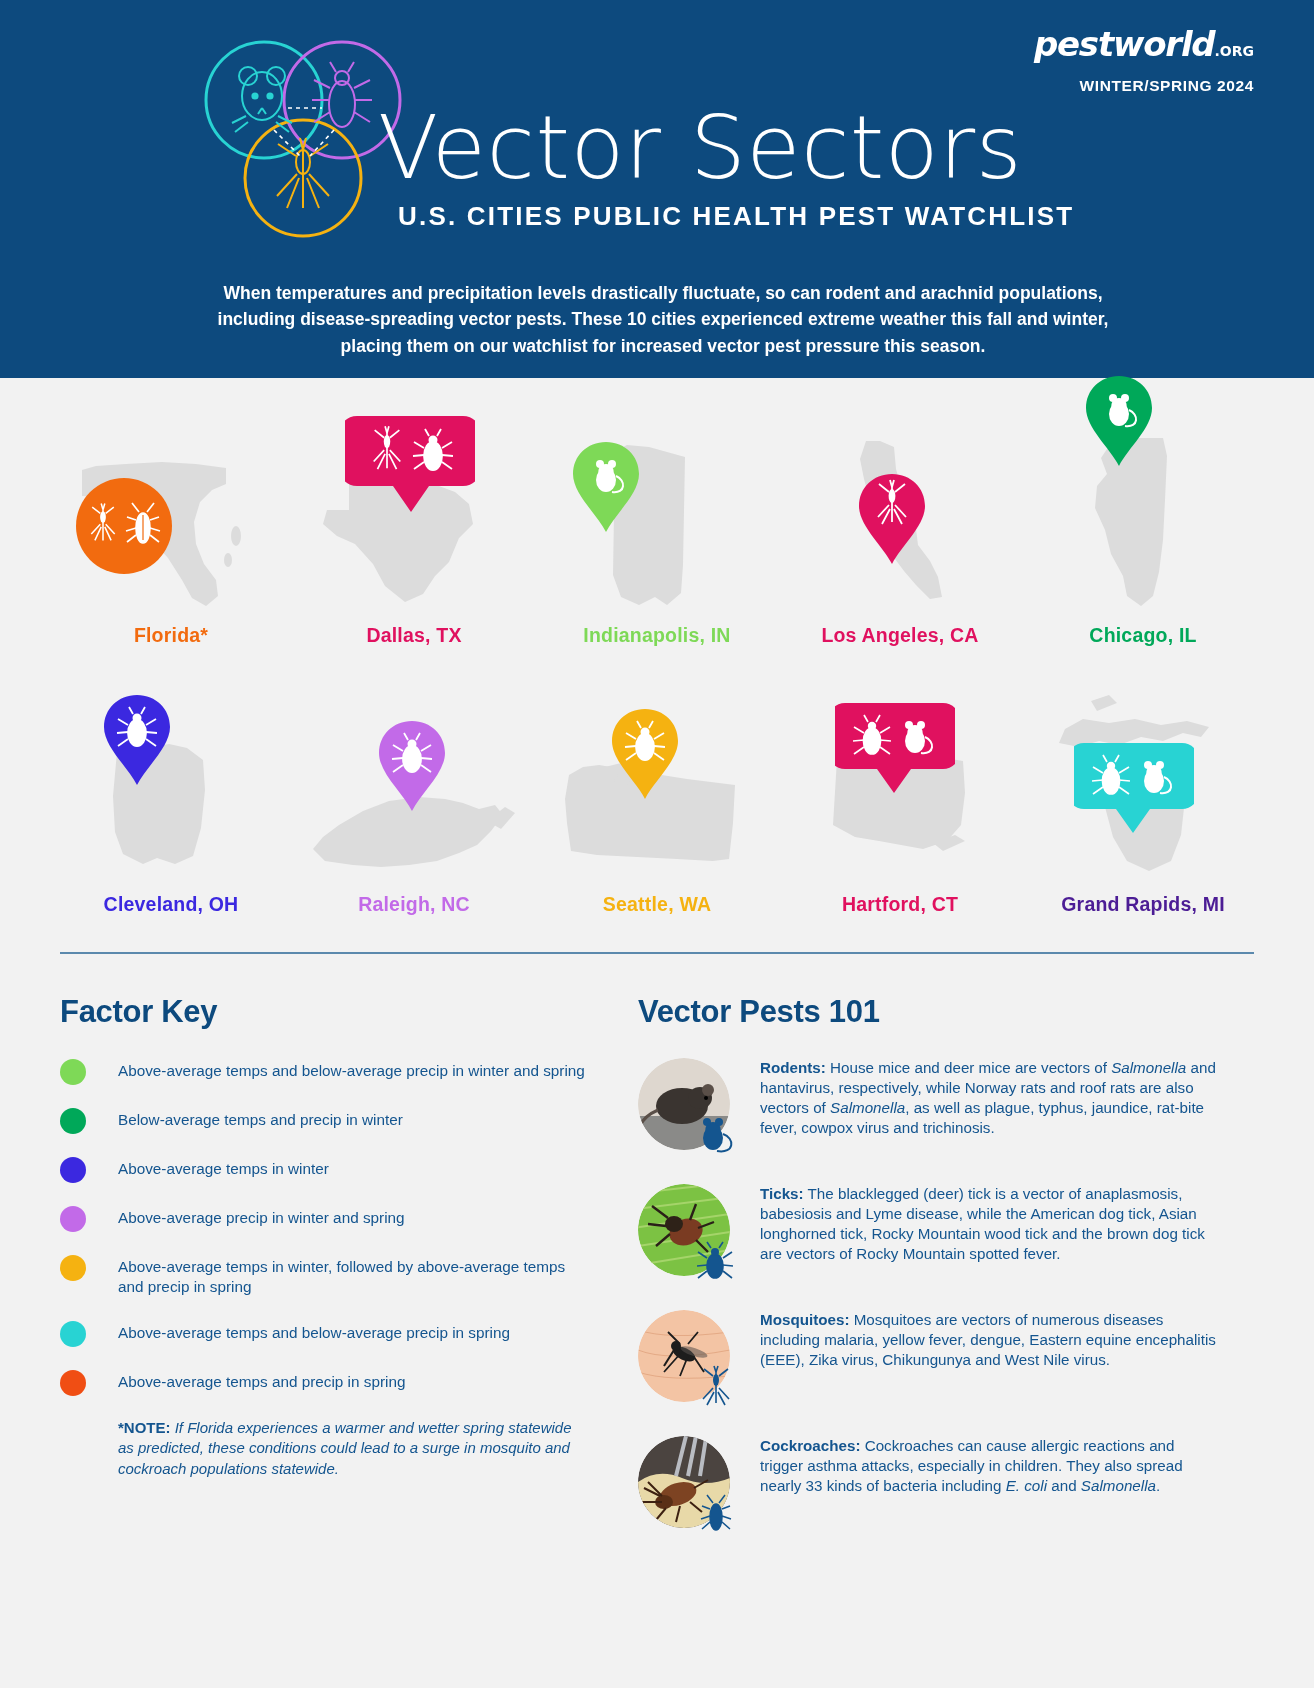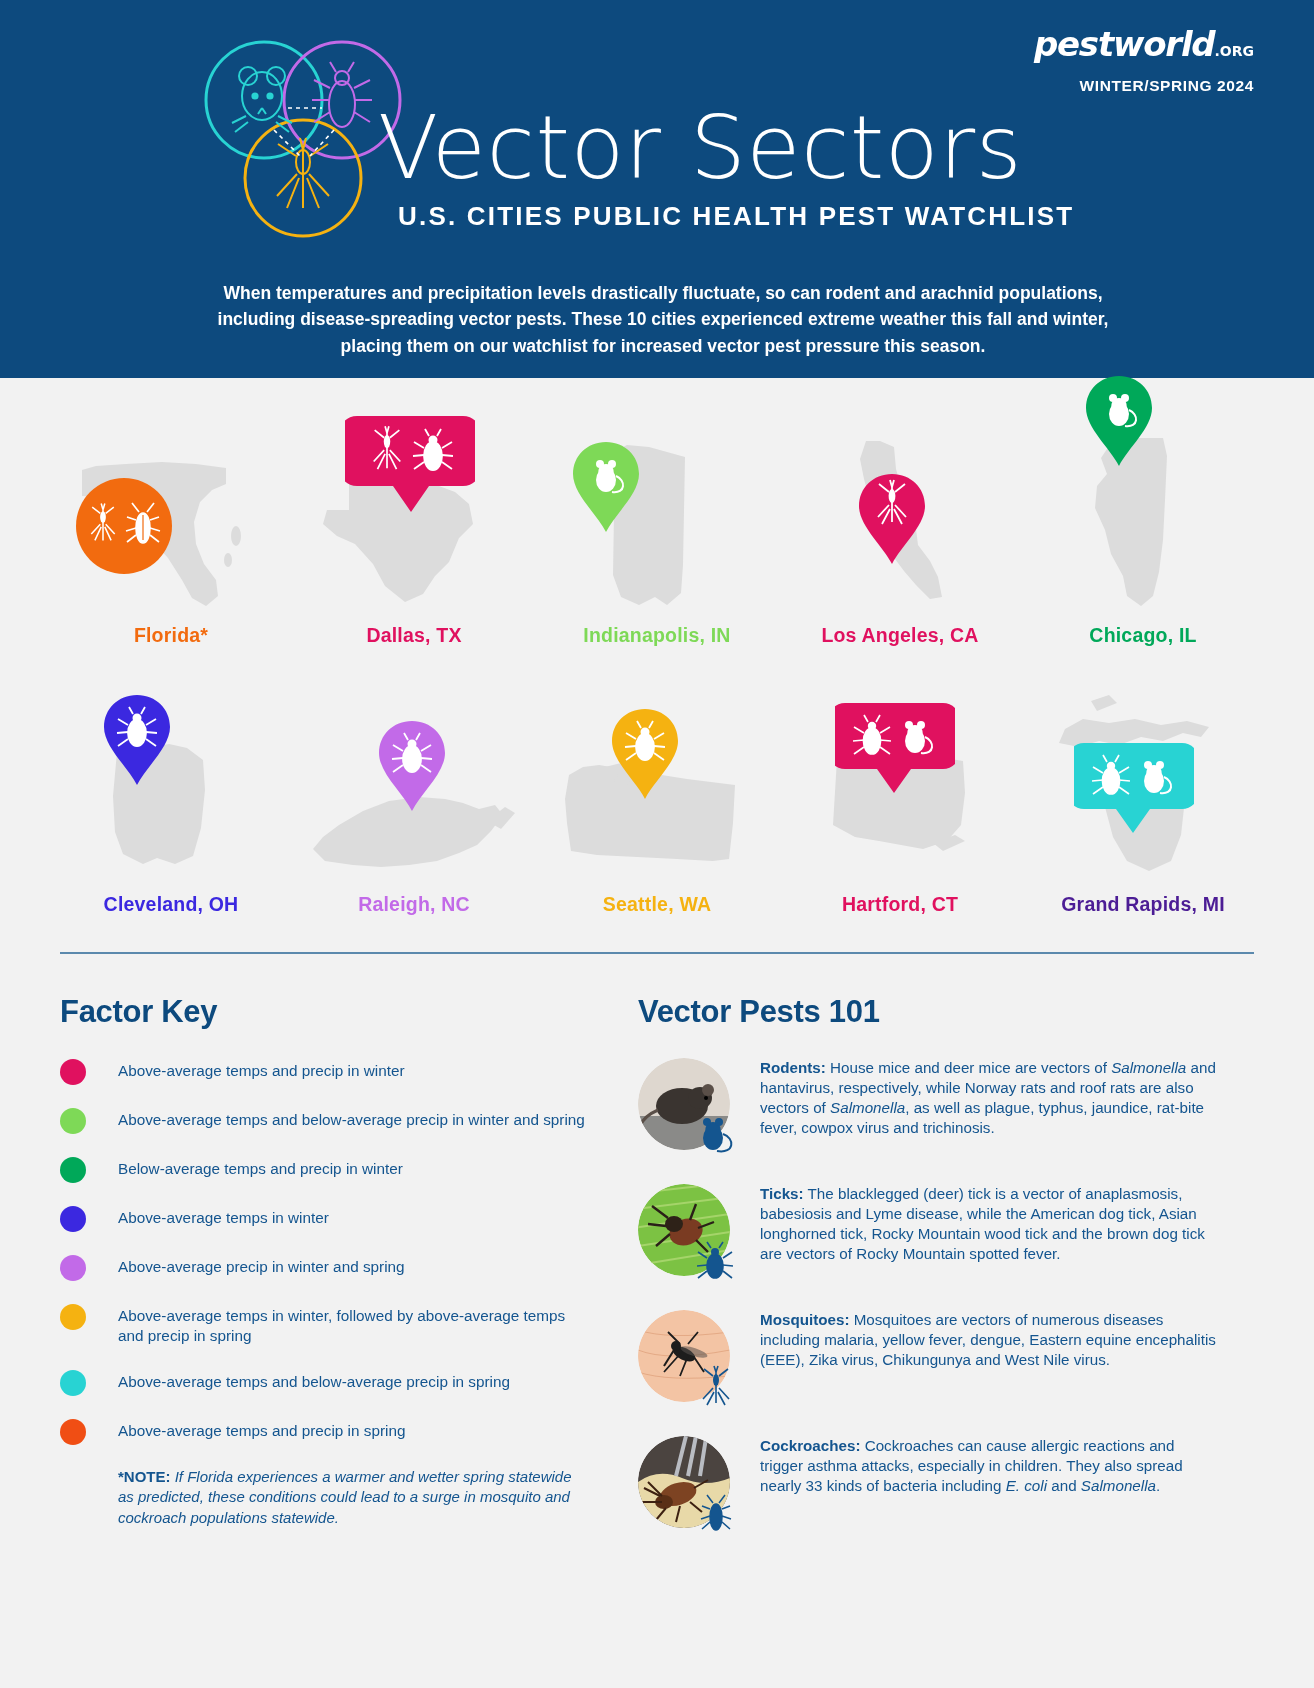--- a/index.html
+++ b/index.html
@@ -522,24 +522,20 @@
     </div>
   </div>
 
   <div class="divider"></div>
 
   <div class="lower">
 
     <div class="col-left">
       <div class="section-heading">Factor Key</div>
 
-      <div class="key-item">
-        <div class="key-dot" style="background:#e0115f"></div>
-        <div class="key-text">Above-average temps and precip in winter</div>
-      </div>
       <div class="key-item">
         <div class="key-dot" style="background:#7ed957"></div>
         <div class="key-text">Above-average temps and below-average precip in winter and spring</div>
       </div>
       <div class="key-item">
         <div class="key-dot" style="background:#00a859"></div>
         <div class="key-text">Below-average temps and precip in winter</div>
       </div>
       <div class="key-item">
         <div class="key-dot" style="background:#3b28e0"></div>

